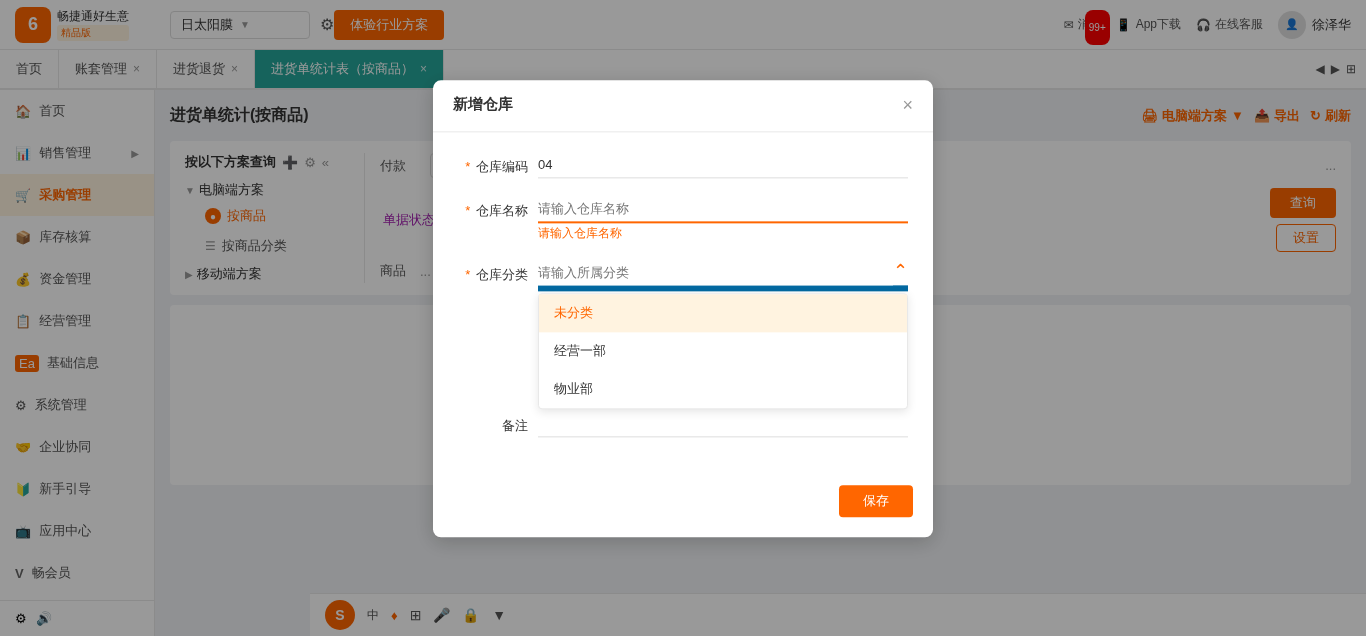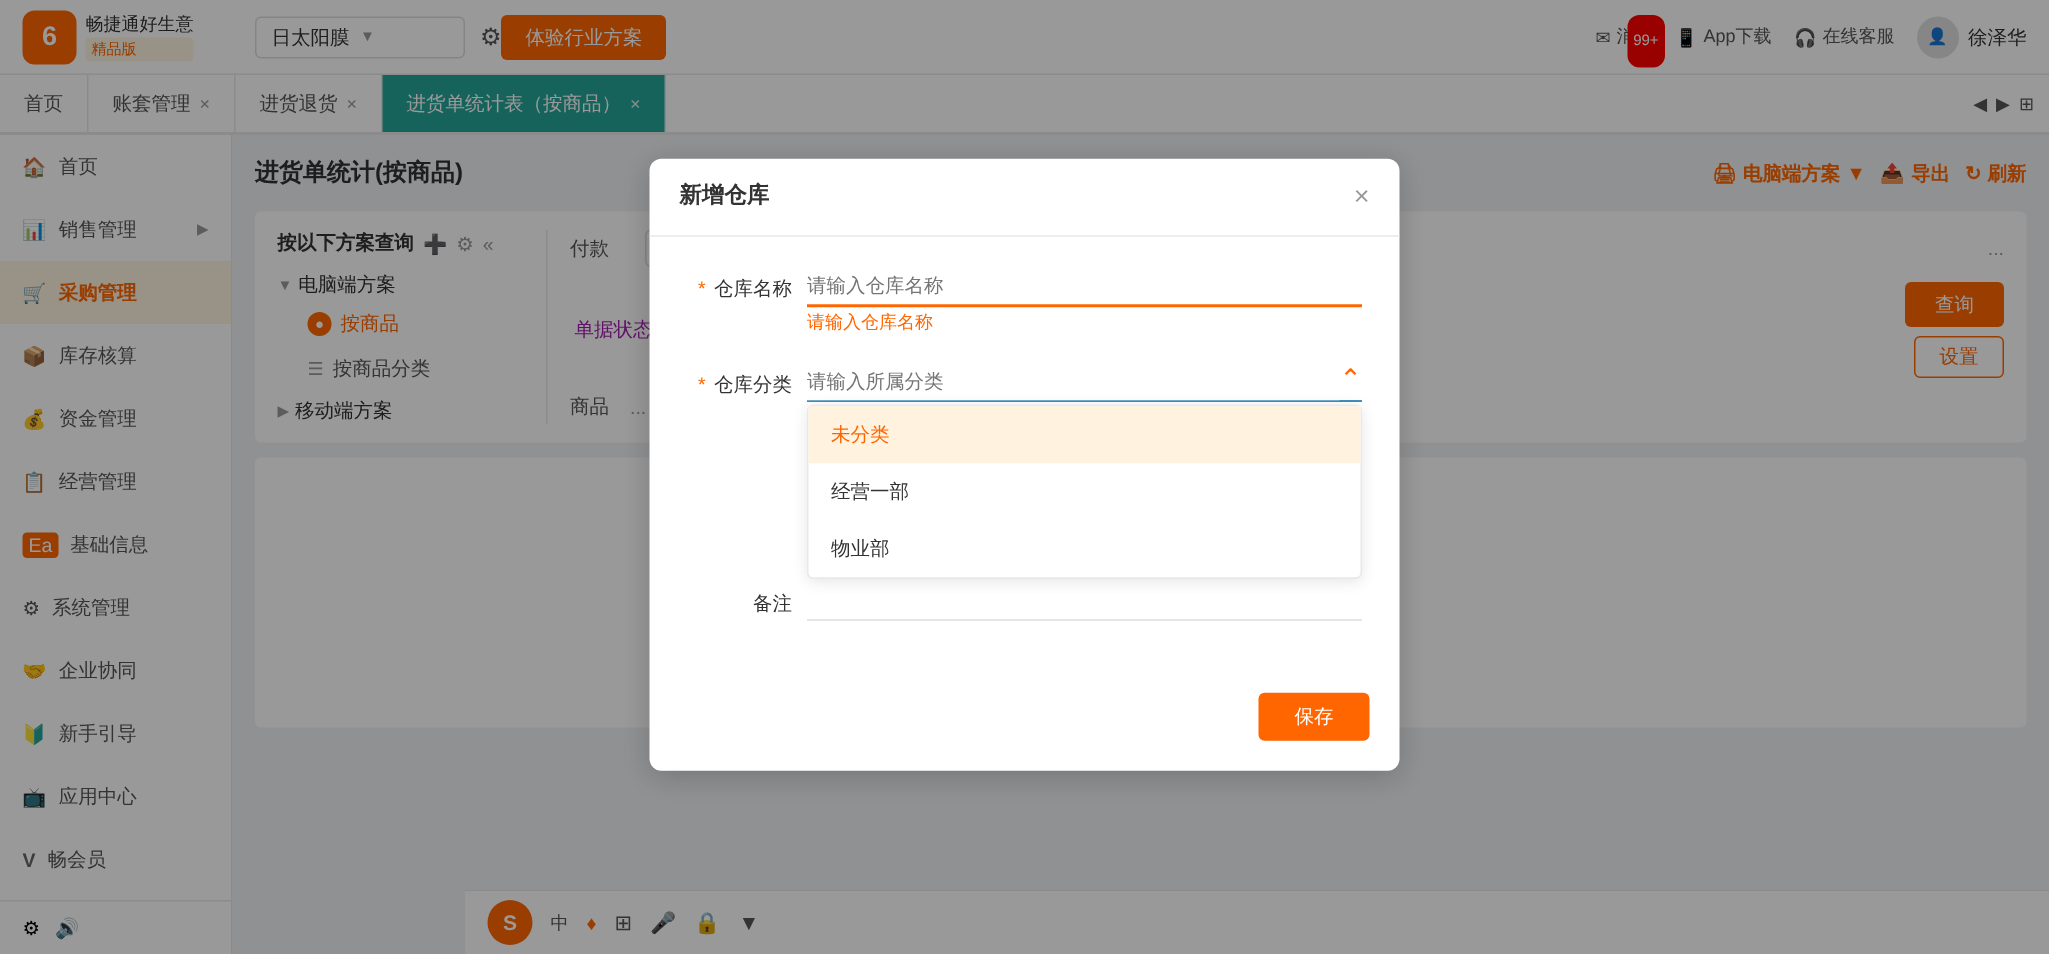--- a/index.html
+++ b/index.html
@@ -194,21 +194,21 @@
       width: 100%;
       border: none;
       border-bottom: 1px solid #ddd;
       padding: 5px 0;
       font-size: 13px;
       outline: none;
       color: #333;
     }
     .form-input.error { border-bottom: 2px solid #f60; }
     .form-error { color: #f60; font-size: 12px; margin-top: 2px; }
-    .form-input-with-icon { display: flex; align-items: flex-start; border-bottom: 1px solid #0369a1; }
+    .form-input-with-icon { display: flex; align-items: flex-start; border-bottom: 6px solid #0369a1; }
     .form-input-with-icon input {
       flex: 1;
       border: none;
       padding: 5px 0;
       font-size: 13px;
       outline: none;
     }
     .form-input-with-icon .toggle-icon { color: #f60; cursor: pointer; font-size: 18px; }
     .modal-footer { padding: 10px 20px 20px; display: flex; justify-content: flex-end; gap: 10px; }
     .save-btn { background: #f60; color: #fff; border: none; padding: 7px 24px; border-radius: 4px; cursor: pointer; font-size: 13px; }
@@ -465,20 +465,29 @@
 
 <div class="modal-backdrop"></div>
 
 <div class="modal-dialog">
   <div class="modal-header">
     <span class="modal-title">新增仓库</span>
     <span class="modal-close">×</span>
   </div>
   <div class="modal-body">
 
+    <div class="form-row">
+      <div class="form-label">
+        <span class="required">*</span>
+        <span>仓库编码</span>
+      </div>
+      <div class="form-input-wrap">
+        <input type="text" class="form-input" value="04" style="">
+      </div>
+    </div>
 
     <div class="form-row">
       <div class="form-label">
         <span class="required">*</span>
         <span>仓库名称</span>
       </div>
       <div class="form-input-wrap">
         <input type="text" class="form-input error" placeholder="请输入仓库名称" style="border-bottom: 2px solid rgb(255, 102, 0);">
         <div class="form-error">请输入仓库名称</div>
       </div>

